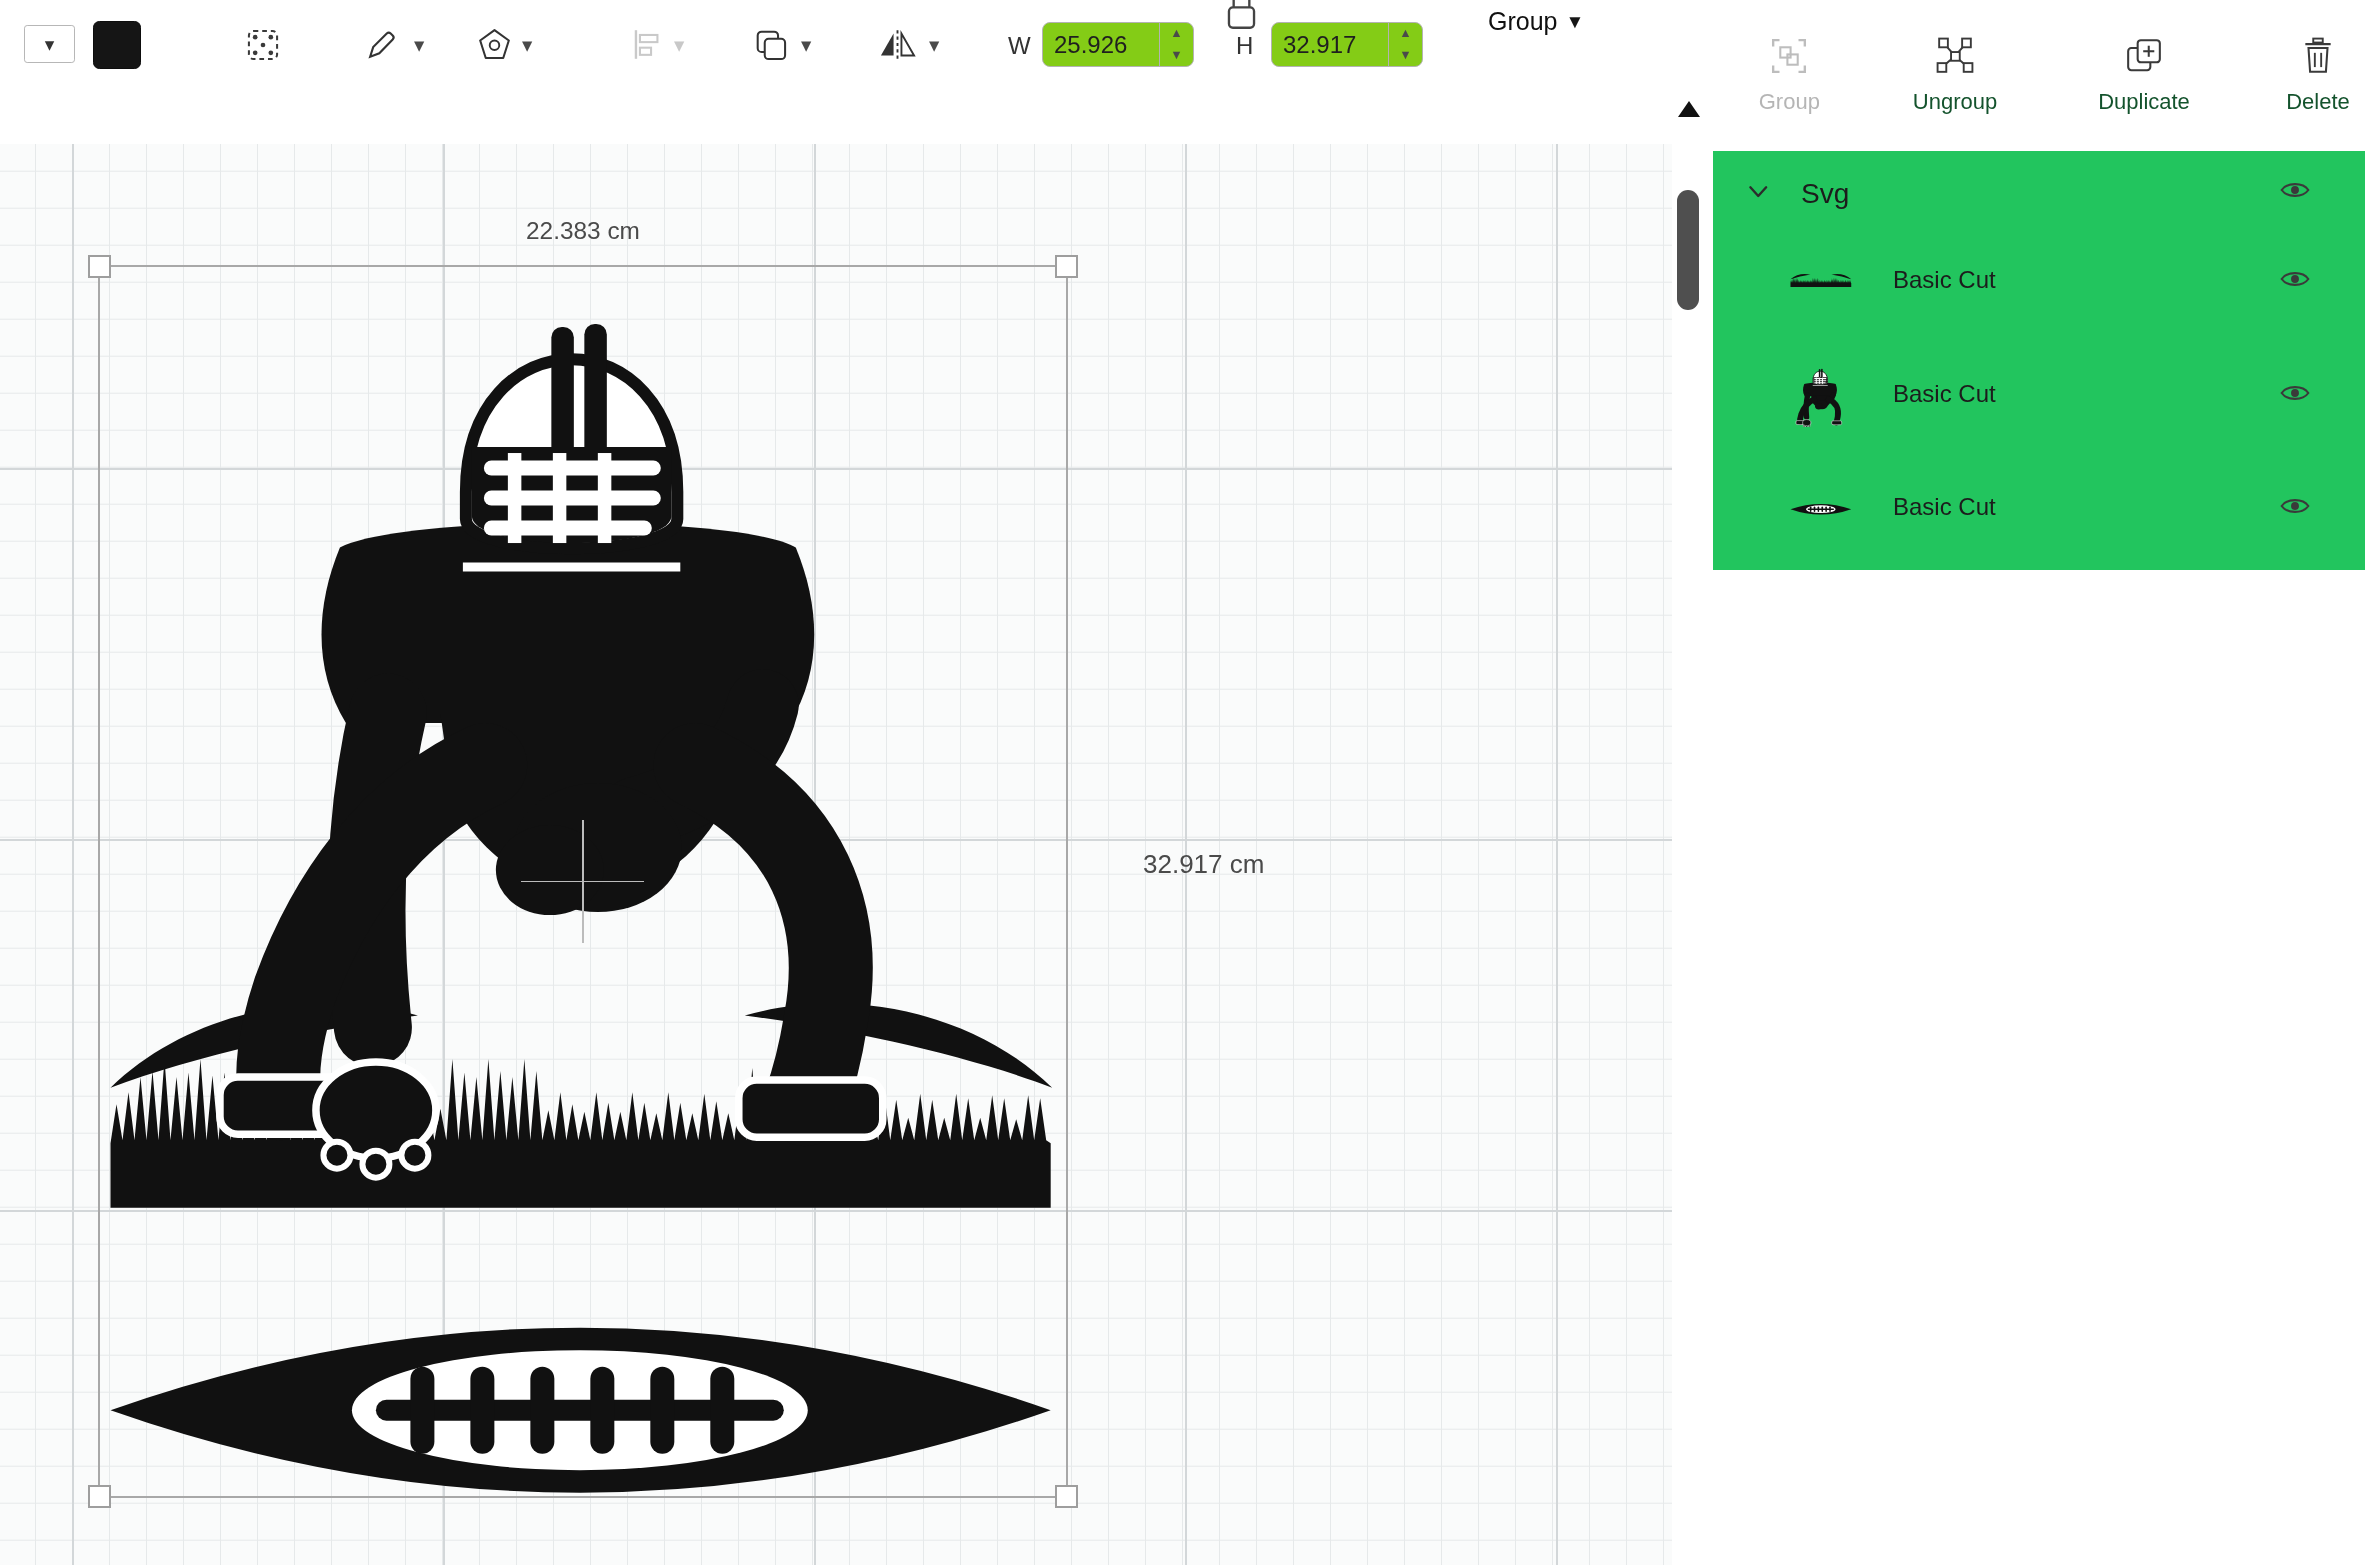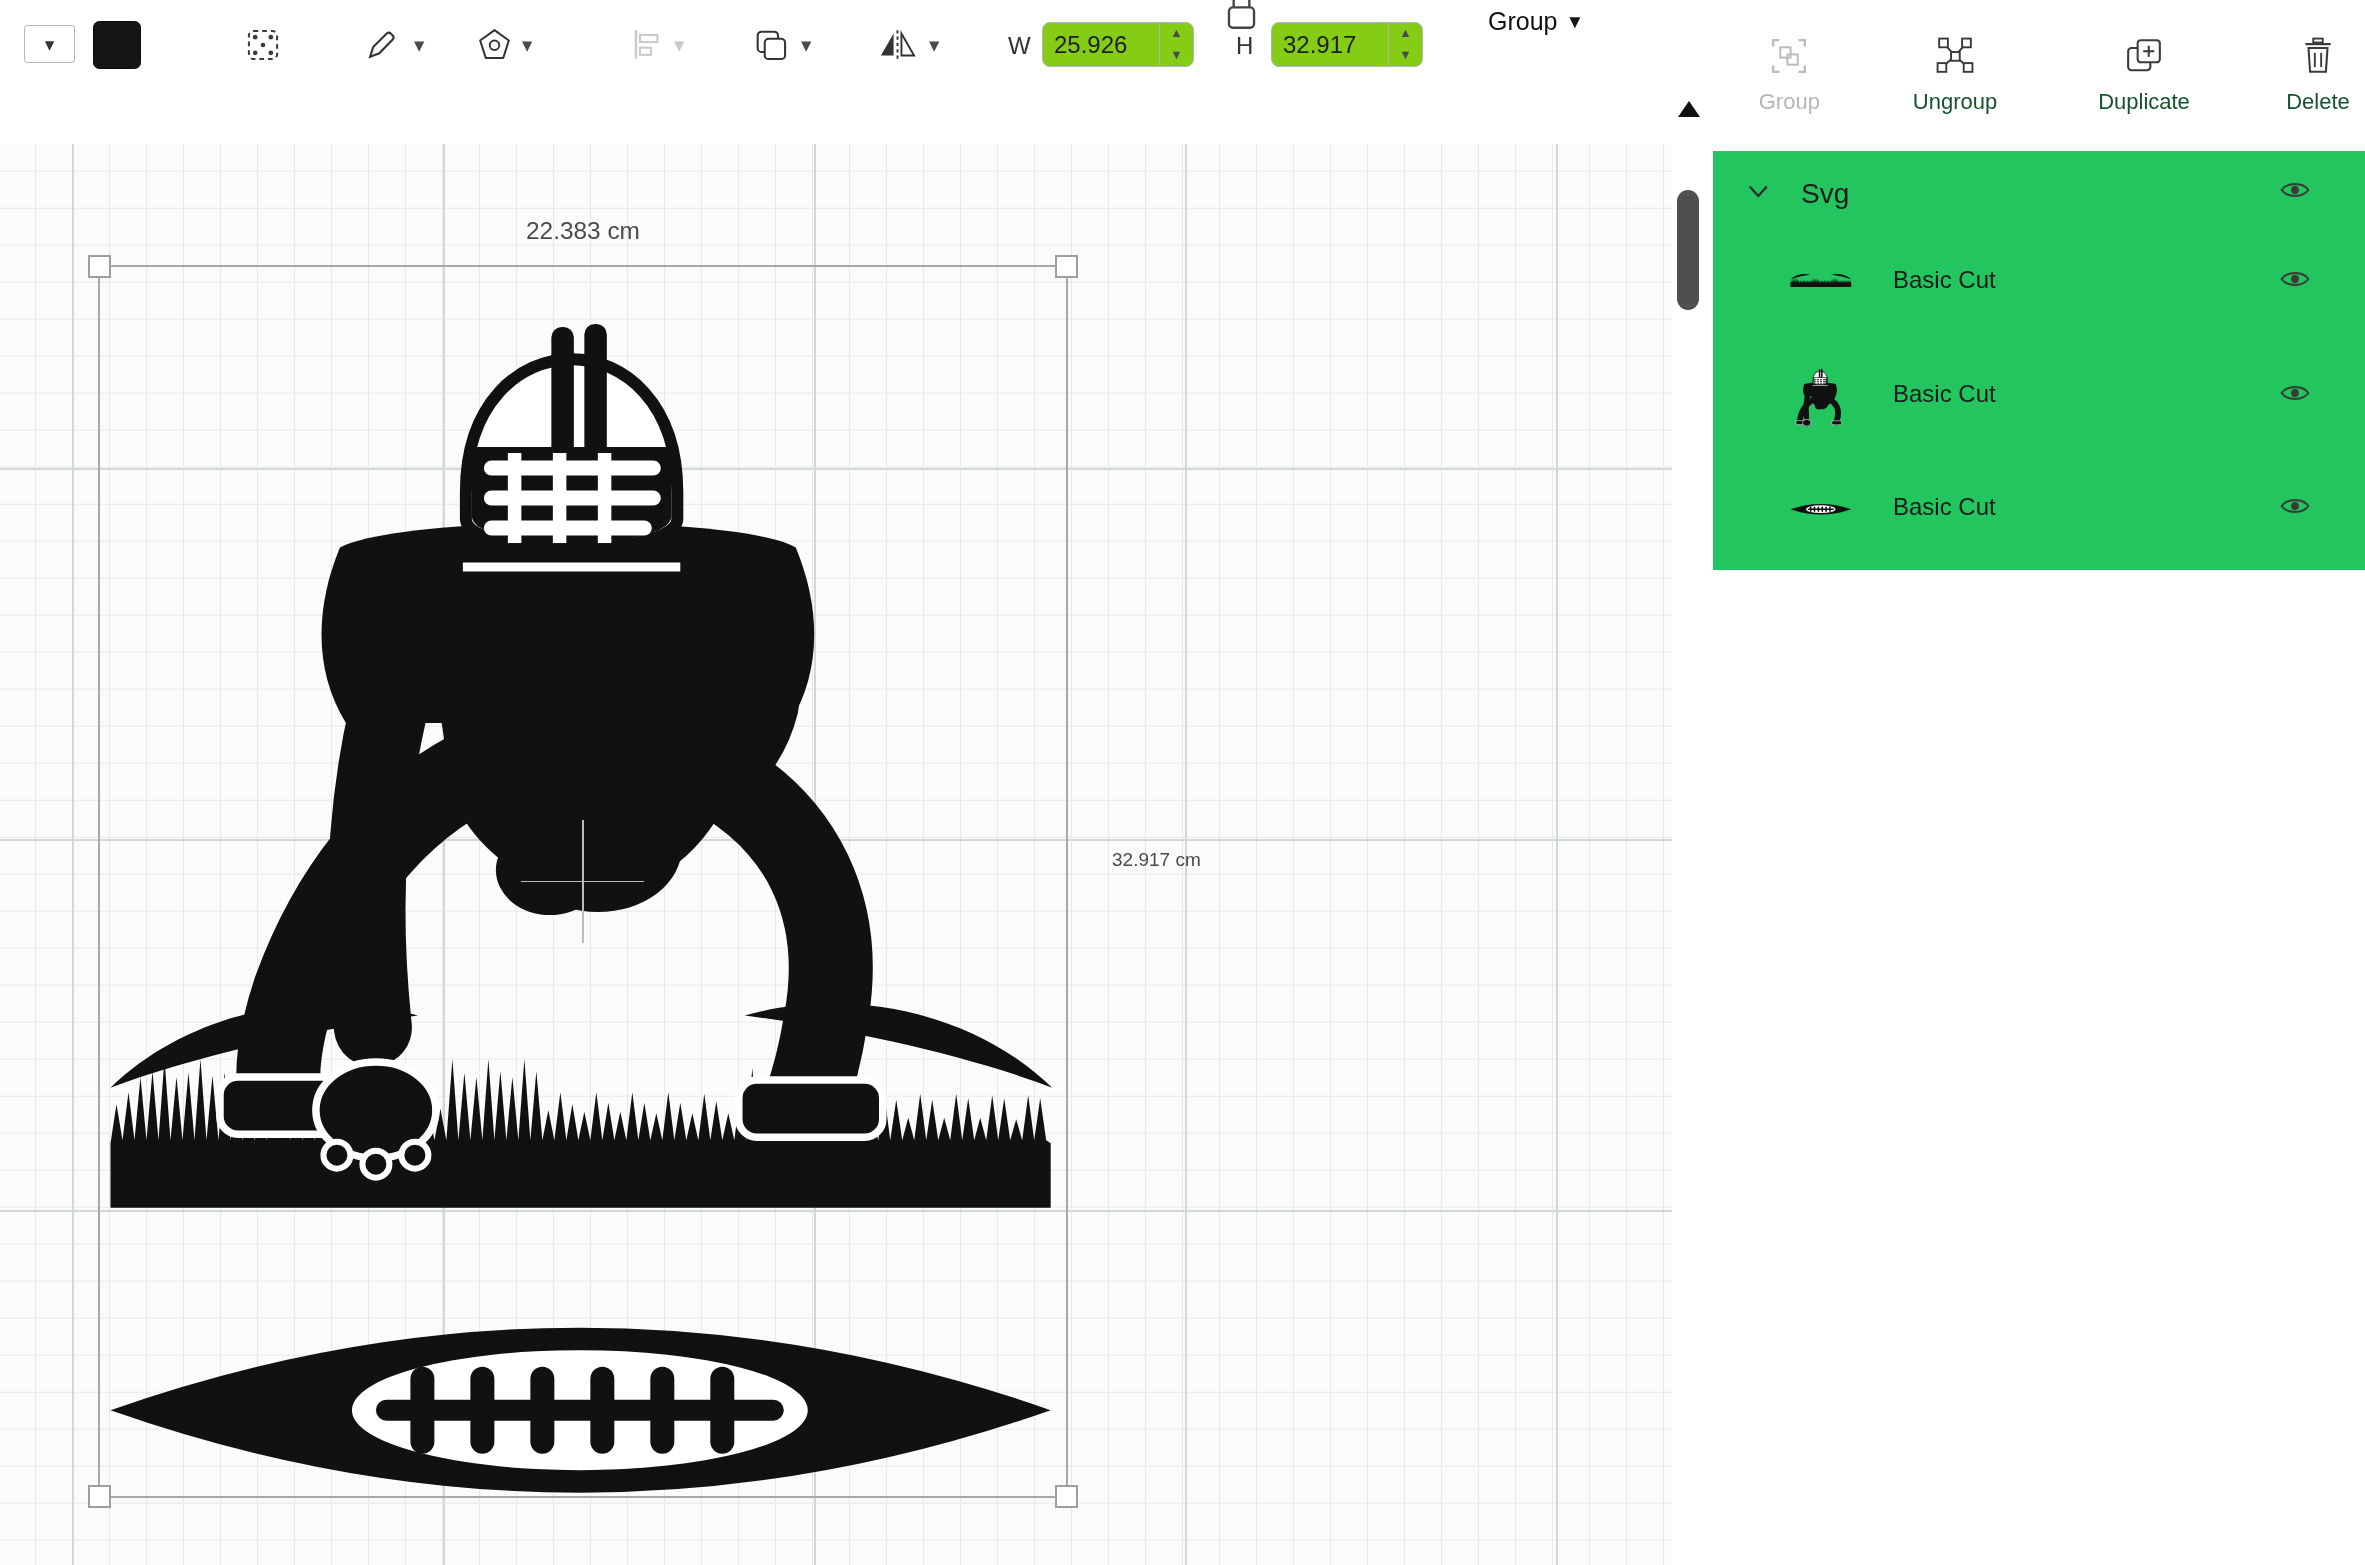--- a/index.html
+++ b/index.html
@@ -37,21 +37,21 @@
       linear-gradient(to right,#d3d7d9 0 1.6px,transparent 1.6px),
       linear-gradient(to bottom,#d3d7d9 0 1.6px,transparent 1.6px),
       linear-gradient(to right,#e6e9ea 0 1.2px,transparent 1.2px),
       linear-gradient(to bottom,#e6e9ea 0 1.2px,transparent 1.2px);
     background-size:371px 100%,100% 371px,37px 100%,100% 37px;
     background-position:72px 0,0 -47px,35px 0,0 -10.3px;}
   .selection{position:absolute;left:98px;top:121px;width:966px;height:1229px;border:2.4px solid #a8a8a8;}
   .handle{position:absolute;width:19px;height:19px;background:#fff;border:2.4px solid #9e9e9e;cursor:pointer;}
   .h-tl{left:-12px;top:-12px;} .h-tr{right:-12px;top:-12px;} .h-bl{left:-12px;bottom:-12px;} .h-br{right:-12px;bottom:-12px;}
   .dim-w{position:absolute;left:0;top:-50px;width:100%;text-align:center;font-size:24.4px;color:#4a4a4a;}
-  .dim-h{position:absolute;left:100%;margin-left:46px;top:calc(50% - 33px);font-size:19px;color:#4a4a4a;white-space:nowrap;}
+  .dim-h{position:absolute;left:100%;margin-left:77px;top:calc(50% - 33px);font-size:26px;color:#4a4a4a;white-space:nowrap;}
   .cross-h{position:absolute;left:calc(50% - 62px);top:calc(50% - 0.8px);width:123px;height:1.6px;background:#bcbcbc;}
   .cross-v{position:absolute;left:calc(50% - 0.8px);top:calc(50% - 62px);width:1.6px;height:123px;background:#bcbcbc;}
   .artsvg{position:absolute;left:3.2px;top:3.2px;width:calc(100% - 6.3px);height:calc(100% - 6.3px);}
 
   
   .vtrack{position:absolute;left:1672px;top:144px;width:41px;height:1422px;background:#ffffff;}
   .vthumb{position:absolute;left:4.7px;top:46px;width:22px;height:120px;background:#4f4f4f;border-radius:11px;cursor:pointer;}
 
   
   .panel{position:absolute;left:1713px;top:0;width:653px;height:1565px;background:#fff;}

